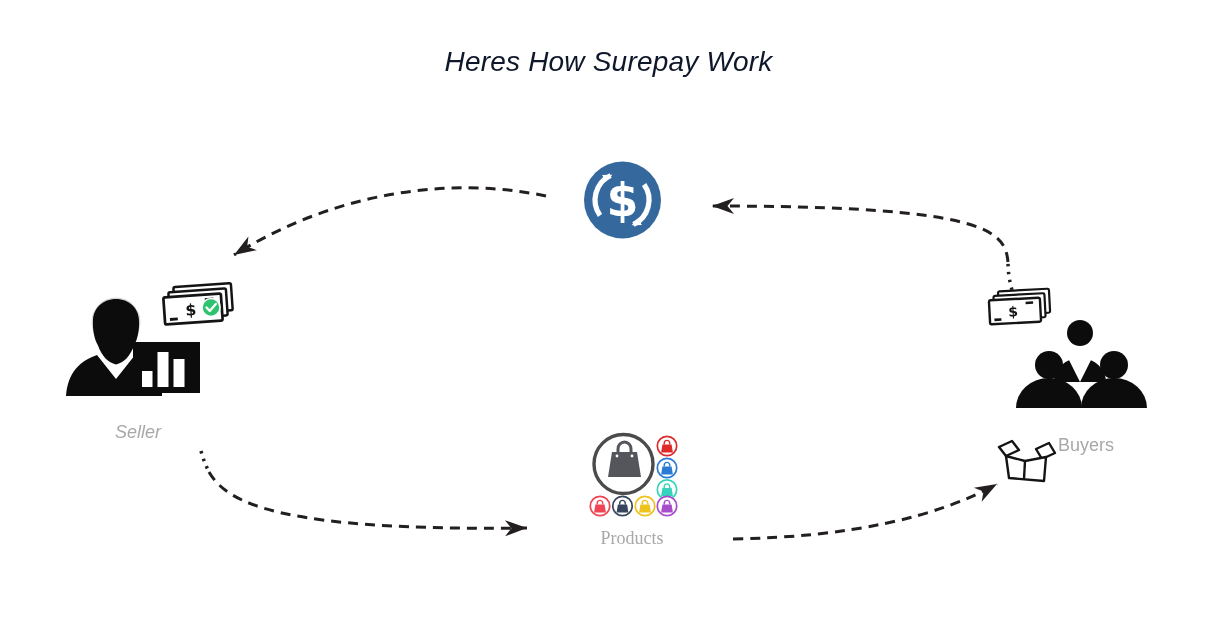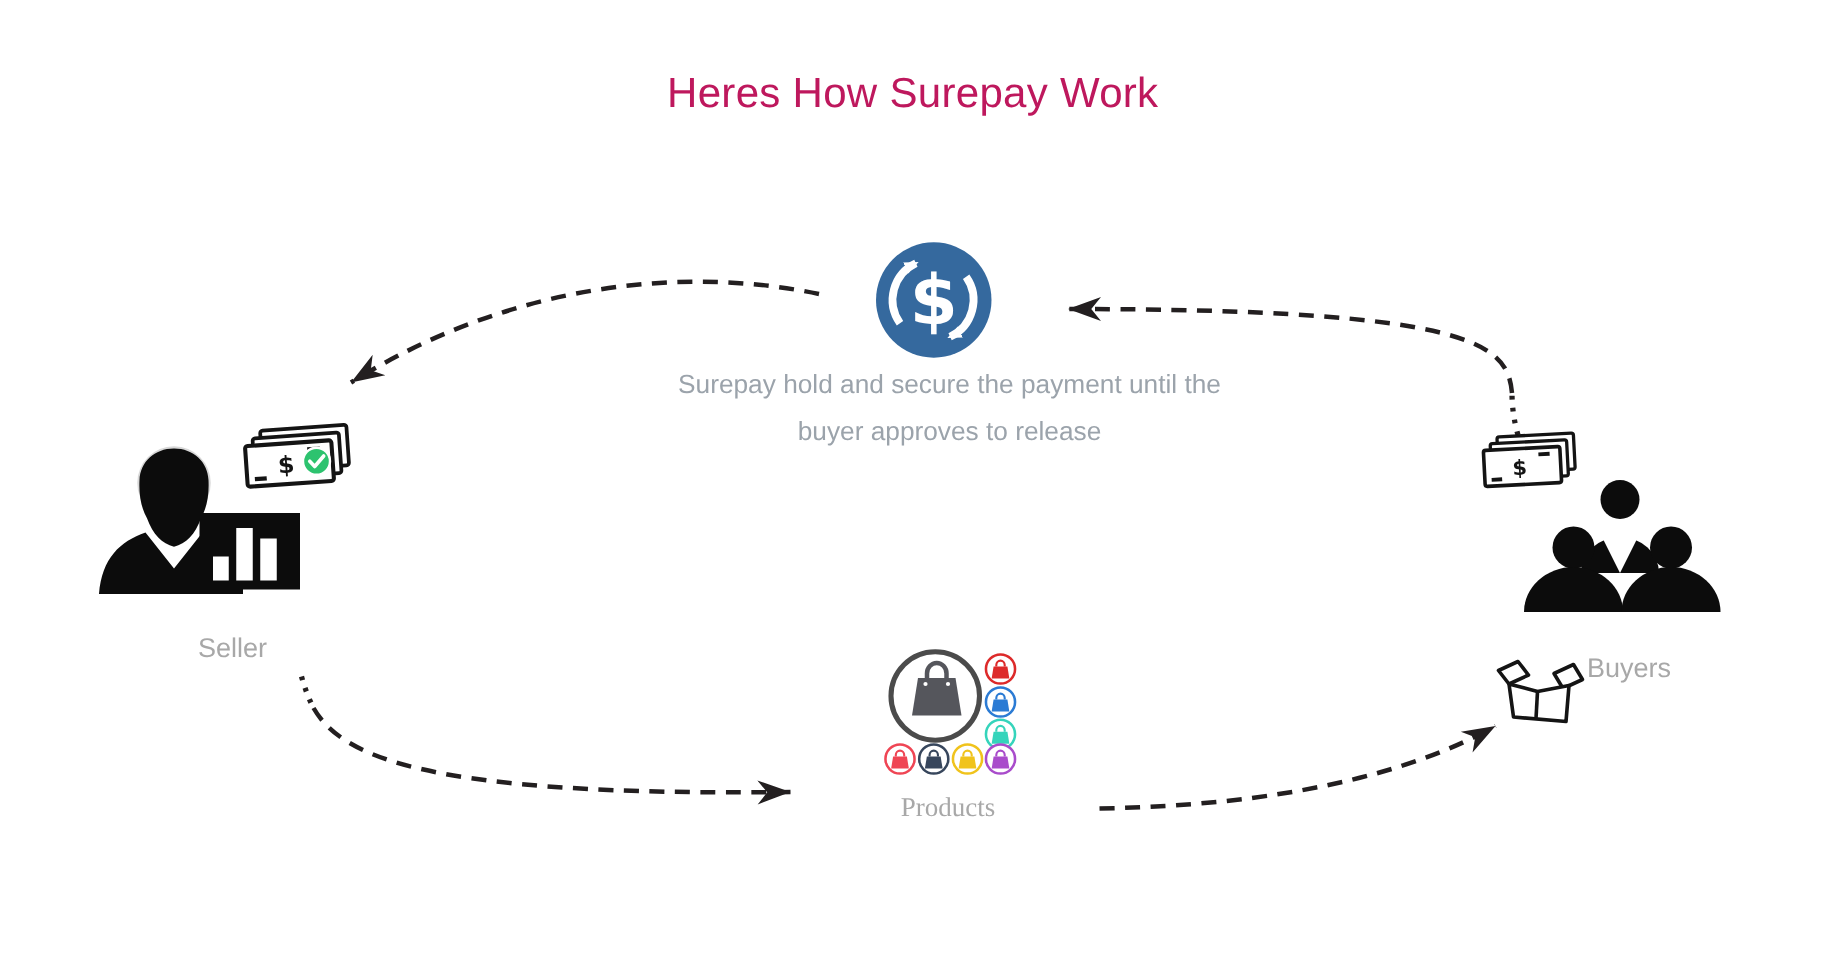--- a/index.html
+++ b/index.html
@@ -2,32 +2,32 @@
 <html><head>
 <meta charset="utf-8">
 <style>
   html,body{margin:0;padding:0;background:#ffffff;}
   .canvas{
     position:relative;width:1217px;height:637px;background:#ffffff;overflow:hidden;
     font-family:"Liberation Sans","DejaVu Sans",sans-serif;
   }
   .title{
     position:absolute;top:46px;left:0;width:100%;text-align:center;
-    font-size:28px;font-weight:500;color:#be185d;letter-spacing:0.2px;
+    font-size:28px;font-weight:500;color:#0f172a;letter-spacing:0.2px;font-style:italic;
   }
   .diagram-svg{position:absolute;left:0;top:0;}
   .caption{
     position:absolute;top:241px;left:633px;transform:translateX(-50%);
     width:560px;text-align:center;color:#9ba3ab;font-size:17.5px;line-height:31px;
   }
   .node-label{
     position:absolute;transform:translateX(-50%);
     color:#a8a8a8;font-size:18px;white-space:nowrap;
   }
-  .label-seller{left:155px;top:422px;}
+  .label-seller{left:138px;top:422px;font-style:italic;}
   .label-buyers{left:1086px;top:435px;}
   .label-products{left:632px;top:528px;font-family:Liberation Serif, serif;}
 </style>
 </head>
 <body>
 
 <div class="canvas">
 
   <div class="title">Heres How Surepay Work</div>
 
@@ -138,22 +138,18 @@
         <circle r="9.7" fill="#ffffff" stroke="currentColor" stroke-width="1.7"></circle>
           <use href="#minibag"></use>
       </g>
       <g transform="translate(667,506)" color="#a94ccb">
         <circle r="9.7" fill="#ffffff" stroke="currentColor" stroke-width="1.7"></circle>
           <use href="#minibag"></use>
       </g>
     </g>
   </svg>
 
-  <div class="caption">
-    <div>Surepay hold and secure the payment until the</div>
-    <div>buyer approves to release</div>
-  </div>
 
   <div class="node-label label-seller">Seller</div>
   <div class="node-label label-buyers">Buyers</div>
   <div class="node-label label-products">Products</div>
 
 </div>
 
 </body></html>

